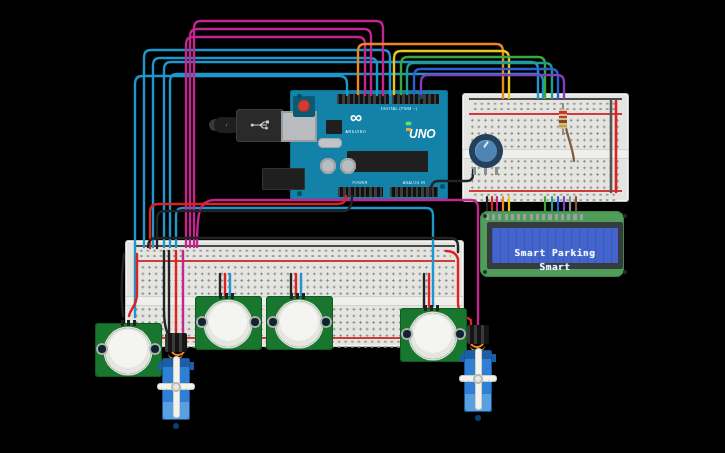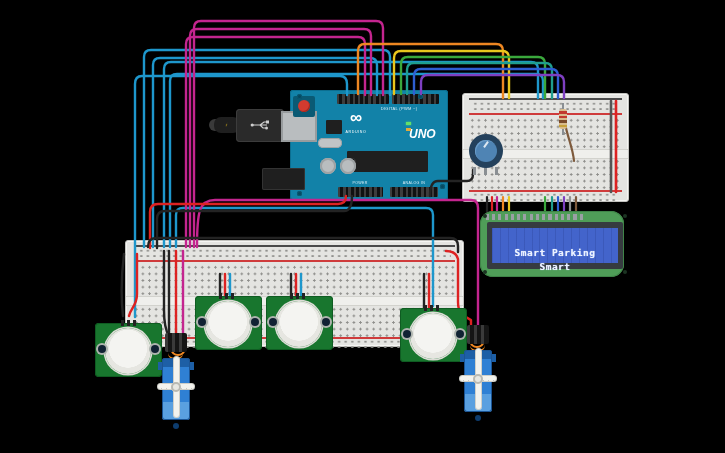--- a/index.html
+++ b/index.html
@@ -70,21 +70,21 @@
        background:#4f84b4;box-shadow:inset 1px 1px 0 #6a9cc8;}
   #pot .notch{position:absolute;left:17px;top:8px;width:2px;height:7px;background:#dce8f2;
        transform:rotate(35deg);}
   #resistor{position:absolute;left:557px;top:103px;width:12px;height:32px;}
   #resistor .lead{position:absolute;left:5px;width:2px;height:7px;background:#8a8f93;}
   #resistor .bodyr{position:absolute;left:2px;top:6px;width:8px;height:20px;border-radius:3px;
        background:#d9bc8c;}
   #resistor .band{position:absolute;left:2px;width:8px;height:2.6px;}
   
   #lcd{position:absolute;left:480px;top:211px;width:144px;height:66px;
-       background:var(--c-lcd_green,#4f9d58);border-radius:13px;box-shadow:inset 0 0 0 1px #3f8448;}
+       background:var(--c-lcd_green,#4f9d58);border-radius:8px;box-shadow:inset 0 0 0 1px #3f8448;}
   #lcd .pinrow{position:absolute;left:6px;top:3px;width:100px;height:6px;
        background-image:repeating-linear-gradient(90deg,#9aa0a4 0 3px,transparent 3px 6.25px);}
   #lcd .bezel{position:absolute;left:7px;top:11px;width:136px;height:47px;background:#363b40;
        border-radius:2px;}
   #lcd .screen{position:absolute;left:12px;top:17px;width:126px;height:35px;
        background:var(--c-lcd_screen,#4364cb);
        background-image:repeating-linear-gradient(90deg,rgba(10,20,80,.14) 0 1px,transparent 1px 7.9px);}
   #lcd .l1,#lcd .l2{position:absolute;left:0;width:126px;text-align:center;
        font-family:"DejaVu Sans Mono",monospace;font-size:9.5px;font-weight:bold;
        color:#edf3ff;text-shadow:0 0 1px #bcd0ff;letter-spacing:.5px;}

